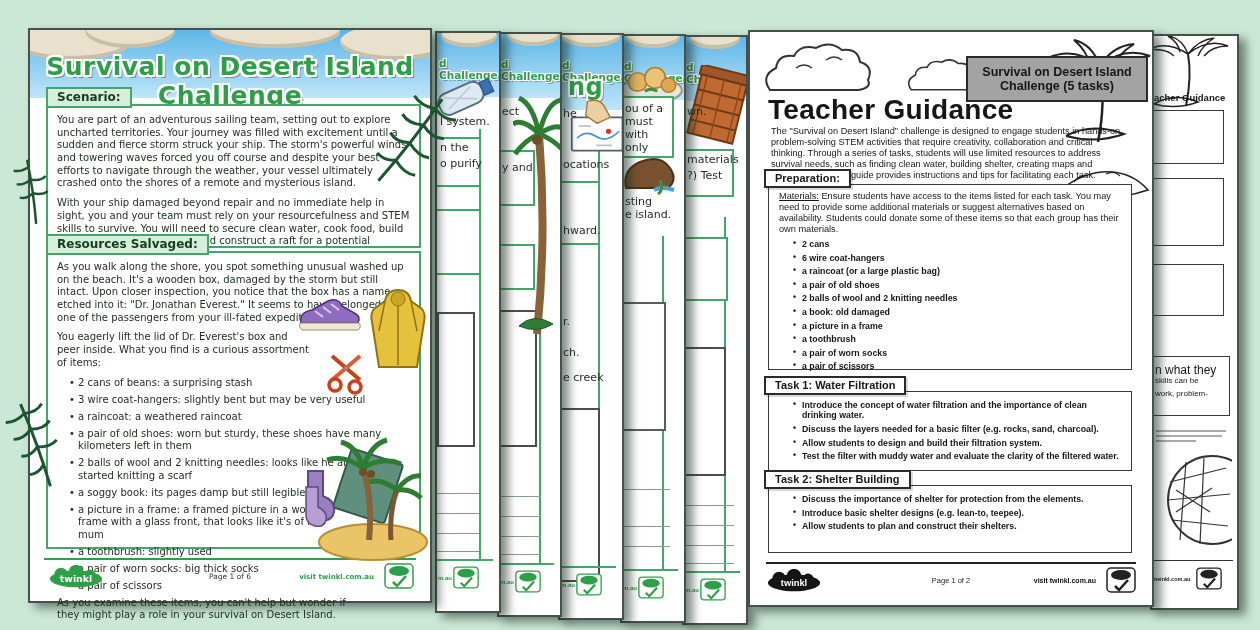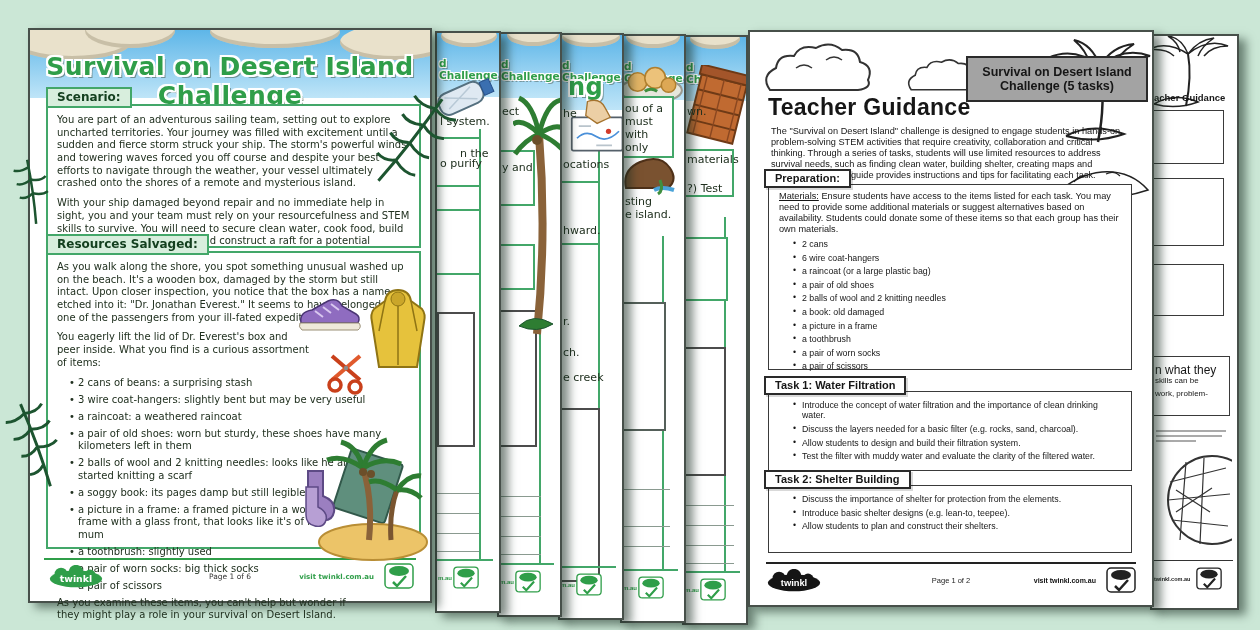--- a/index.html
+++ b/index.html
@@ -34,27 +34,27 @@
   .frag{position:absolute;left:3px;font-size:11px;white-space:nowrap;
         font-family:"DejaVu Sans",sans-serif;color:#20301f;z-index:3;}
   .vline{position:absolute;top:96px;bottom:52px;border-left:2px solid #43a769;}
   .wline{position:absolute;border-top:1.5px solid #8a9a90;width:46px;left:-4px;}
   .darkbox{position:absolute;background:#fff;border:2px solid #4c4c4c;}
   .gline{position:absolute;left:-4px;right:6px;bottom:50px;border-top:2px solid #43a769;}
   .sfoot{position:absolute;bottom:30px;left:1px;font-size:6px;font-weight:bold;color:#2f9e49;}
   .badge{position:absolute;}
   
   .tg{color:#161616;}
-  .tg-title{position:absolute;font-size:23px;font-weight:bold;letter-spacing:.3px;}
+  .tg-title{position:absolute;font-size:28px;font-weight:bold;letter-spacing:.3px;}
   .tg p{margin:0;font-size:9.2px;line-height:1.2;}
   .tlabel{position:absolute;background:#fff;border:2px solid #2a2a2a;font-weight:bold;
           font-size:11px;padding:1px 9px 2px;z-index:4;box-shadow:2px 2px 0 rgba(0,0,0,.15);}
   .tbox{position:absolute;background:#fff;border:1.5px solid #3a3a3a;padding:6px 10px;}
   .tg-list{list-style:none;margin:4px 0 0;padding:0 0 0 14px;}
-  .tg-list li{font-size:8.8px;line-height:1.18;margin:0 0 3.2px;position:relative;padding-left:9px;}
+  .tg-list li{font-size:8.8px;line-height:1.18;margin:0 0 3.2px;position:relative;padding-left:9px;font-weight:bold;}
   .tg-list li::before{content:"•";position:absolute;left:0;top:-1px;}
   .u{text-decoration:underline;}
   .grayline{position:absolute;border-top:1.5px solid #8a8a8a;}
   .fine{position:absolute;border-top:2px solid #aaa;}
   .art{position:absolute;}
 </style>
 </head>
 <body>
 
 <div id="stage">
@@ -191,21 +191,21 @@
     </div>
     <div class="bt-sm" style="position:absolute;top:24px;left:2px;font-size:10.5px;font-family:'DejaVu Sans',sans-serif;">d Challenge</div>
     <svg class="art" style="left:-4px;top:40px;transform:rotate(-24deg);" width="66" height="44" viewBox="0 0 66 44">
       <rect x="4" y="12" rx="9" width="46" height="22" fill="#dfe9f2" stroke="#55707f" stroke-width="2"></rect>
       <rect x="50" y="16" width="10" height="14" fill="#3a6fb0" stroke="#27508a"></rect>
       <path d="M12 16 l30 14 M12 28 l28 -12" stroke="#b8c9d6" stroke-width="1.5"></path>
     </svg>
     <div class="vline" style="left:42px;"></div>
     <div class="gbox" style="left:-8px;top:104px;width:48px;height:46px;"></div>
     <div class="frag" style="top:82px;">l system.</div>
-    <div class="frag" style="top:114px;margin-left:20px;">n the</div>
+    <div class="frag" style="top:108px;">n the</div>
     <div class="frag" style="top:124px;">o purify</div>
     <div class="gbox" style="left:-8px;top:176px;width:48px;height:62px;"></div>
     <div class="darkbox" style="left:0;top:279px;width:34px;height:131px;"></div>
     <div class="wline" style="top:460px;"></div>
       <div class="wline" style="top:480px;"></div>
     <div class="wline" style="top:500px;"></div>
       <div class="wline" style="top:518px;"></div>
     <div class="gline"></div>
     <div class="sfoot">m.au</div>
     <svg class="badge" style="left:16px;bottom:22px;" width="26" height="23" viewBox="0 0 30 26">
@@ -330,21 +330,21 @@
       <g transform="rotate(14 32 45)">
         <rect x="8" y="14" width="48" height="62" fill="#c06a31" stroke="#6e3a16" stroke-width="2"></rect>
         <path d="M8 30 h48 M8 46 h48 M8 62 h48" stroke="#6e3a16" stroke-width="2"></path>
         <rect x="6" y="4" width="52" height="10" fill="#a3552a" stroke="#6e3a16" stroke-width="2"></rect>
         <path d="M14 14 v62 M32 14 v62 M50 14 v62" stroke="#8a4720" stroke-width="1.5"></path>
       </g>
     </svg>
     <div class="frag" style="top:68px;z-index:3;">wn.</div>
     <div class="gbox" style="left:-6px;top:112px;width:52px;height:44px;z-index:3;"></div>
     <div class="frag" style="top:116px;z-index:4;">materials</div>
-    <div class="frag" style="top:145px;z-index:4;text-align:right;">?) Test</div>
+    <div class="frag" style="top:132px;z-index:4;text-align:right;">?) Test</div>
     <div class="vline" style="left:40px;top:180px;"></div>
     <div class="gbox" style="left:-8px;top:200px;width:48px;height:60px;"></div>
     <div class="darkbox" style="left:-2px;top:310px;width:40px;height:125px;"></div>
     <div class="wline" style="top:468px;width:54px;"></div>
       <div class="wline" style="top:488px;width:54px;"></div>
     <div class="wline" style="top:508px;width:54px;"></div>
       <div class="wline" style="top:526px;width:54px;"></div>
     <div class="gline"></div>
     <div class="sfoot">m.au</div>
     <svg class="badge" style="left:16px;bottom:22px;" width="26" height="23" viewBox="0 0 30 26">

